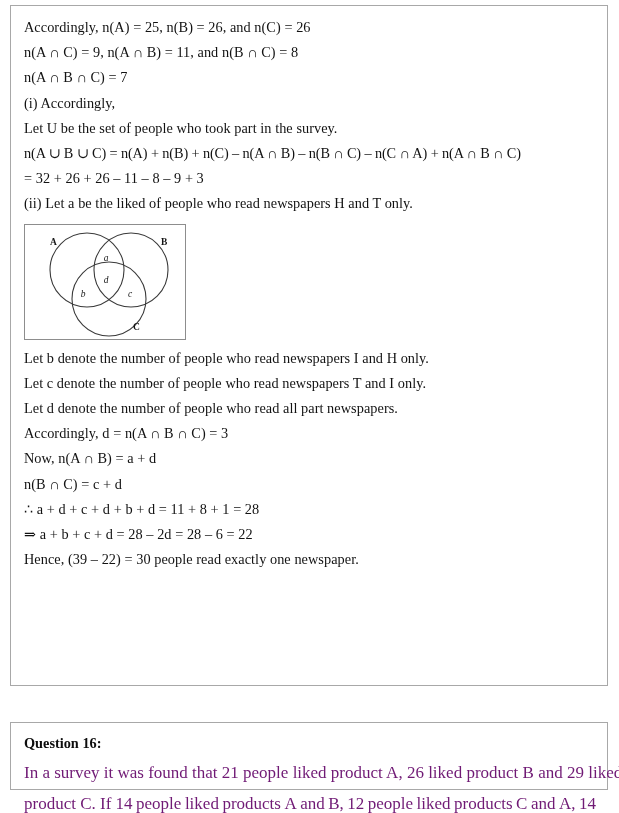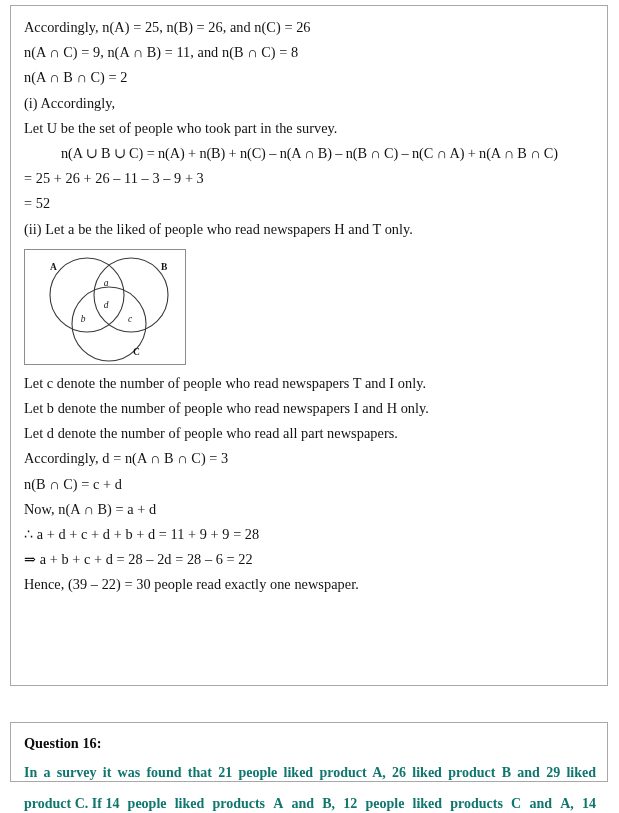--- a/index.html
+++ b/index.html
@@ -38,21 +38,21 @@
   }
 
   .line {
     font-size: 14.3px;
     line-height: 25.2px;
     white-space: nowrap;
     letter-spacing: 0.05px;
     color: #121212;
   }
 
-  .line.tight { letter-spacing: -0.12px; text-align: center; }
+  .line.tight { letter-spacing: -0.12px; }
 
   
   .venn-wrap {
     margin-top: 7px;
     margin-bottom: 6px;
     width: 162px;
     height: 116px;
   }
   .venn-frame {
     width: 162px;
@@ -75,62 +75,61 @@
     font-style: italic;
     fill: #151515;
   }
 
   
   .question-box {
     position: absolute;
     left: 10px;
     top: 722px;
     width: 598px;
-    height: 60px;
+    height: 68px;
     box-sizing: border-box;
     border: 1px solid #a8a8a8;
     background: #ffffff;
     padding: 8px 11px 0 13px;
   }
   .q-title {
     font-size: 14.3px;
     line-height: 25.6px;
     font-weight: bold;
     color: #0d0d0d;
   }
   .q-line {
-    font-size: 14px;
+    font-size: 17px;
     line-height: 31px;
-    font-weight: bold;
-    color: #0f766e;
+    font-weight: normal;
+    color: #701a75;
     text-align: justify;
     text-align-last: justify;
     white-space: nowrap;
   }
   .q-line-just {
     display: flex;
     justify-content: space-between;
   }
   .q-line-just > span { white-space: pre; }
 </style>
 </head>
 <body>
 
 <div class="page">
 
   <div class="solution-box">
 
     <div class="line">Accordingly, n(A) = 25, n(B) = 26, and n(C) = 26</div>
     <div class="line">n(A ∩ C) = 9, n(A ∩ B) = 11, and n(B ∩ C) = 8</div>
-    <div class="line">n(A ∩ B ∩ C) = 2</div>
+    <div class="line">n(A ∩ B ∩ C) = 7</div>
     <div class="line">(i) Accordingly,</div>
     <div class="line">Let U be the set of people who took part in the survey.</div>
     <div class="line tight">n(A ∪ B ∪ C) = n(A) + n(B) + n(C) – n(A ∩ B) – n(B ∩ C) – n(C ∩ A) + n(A ∩ B ∩ C)</div>
-    <div class="line">= 25 + 26 + 26 – 11 – 3 – 9 + 3</div>
-    <div class="line">= 52</div>
+    <div class="line">= 32 + 26 + 26 – 11 – 8 – 9 + 3</div>
     <div class="line">(ii) Let a be the liked of people who read newspapers H and T only.</div>
 
     <div class="venn-wrap">
       <div class="venn-frame">
         <svg width="160" height="114" viewBox="0 0 160 114" xmlns="http://www.w3.org/2000/svg">
 
           <circle cx="62" cy="45" r="37" fill="none" stroke="#3a3a3a" stroke-width="1.1"></circle>
           <circle cx="106" cy="45" r="37" fill="none" stroke="#3a3a3a" stroke-width="1.1"></circle>
           <circle cx="84" cy="74" r="37" fill="none" stroke="#3a3a3a" stroke-width="1.1"></circle>
 
@@ -139,27 +138,27 @@
           <text class="venn-set-label" x="108" y="105">C</text>
 
           <text class="venn-region-label" x="81" y="36" text-anchor="middle">a</text>
           <text class="venn-region-label" x="81" y="58" text-anchor="middle">d</text>
           <text class="venn-region-label" x="58" y="72" text-anchor="middle">b</text>
           <text class="venn-region-label" x="105" y="72" text-anchor="middle">c</text>
         </svg>
       </div>
     </div>
 
+    <div class="line">Let b denote the number of people who read newspapers I and H only.</div>
     <div class="line">Let c denote the number of people who read newspapers T and I only.</div>
-    <div class="line">Let b denote the number of people who read newspapers I and H only.</div>
     <div class="line">Let d denote the number of people who read all part newspapers.</div>
     <div class="line">Accordingly, d = n(A ∩ B ∩ C) = 3</div>
+    <div class="line">Now, n(A ∩ B) = a + d</div>
     <div class="line">n(B ∩ C) = c + d</div>
-    <div class="line">Now, n(A ∩ B) = a + d</div>
-    <div class="line">∴ a + d + c + d + b + d = 11 + 9 + 9 = 28</div>
+    <div class="line">∴ a + d + c + d + b + d = 11 + 8 + 1 = 28</div>
     <div class="line">⇒ a + b + c + d = 28 – 2d = 28 – 6 = 22</div>
     <div class="line">Hence, (39 – 22) = 30 people read exactly one newspaper.</div>
 
   </div>
 
   <div class="question-box">
     <div class="q-title">Question 16:</div>
     <div class="q-line">In a survey it was found that 21 people liked product A, 26 liked product B and 29 liked</div>
     <div class="q-line q-line-just">
       <span>product C. If 14</span>

